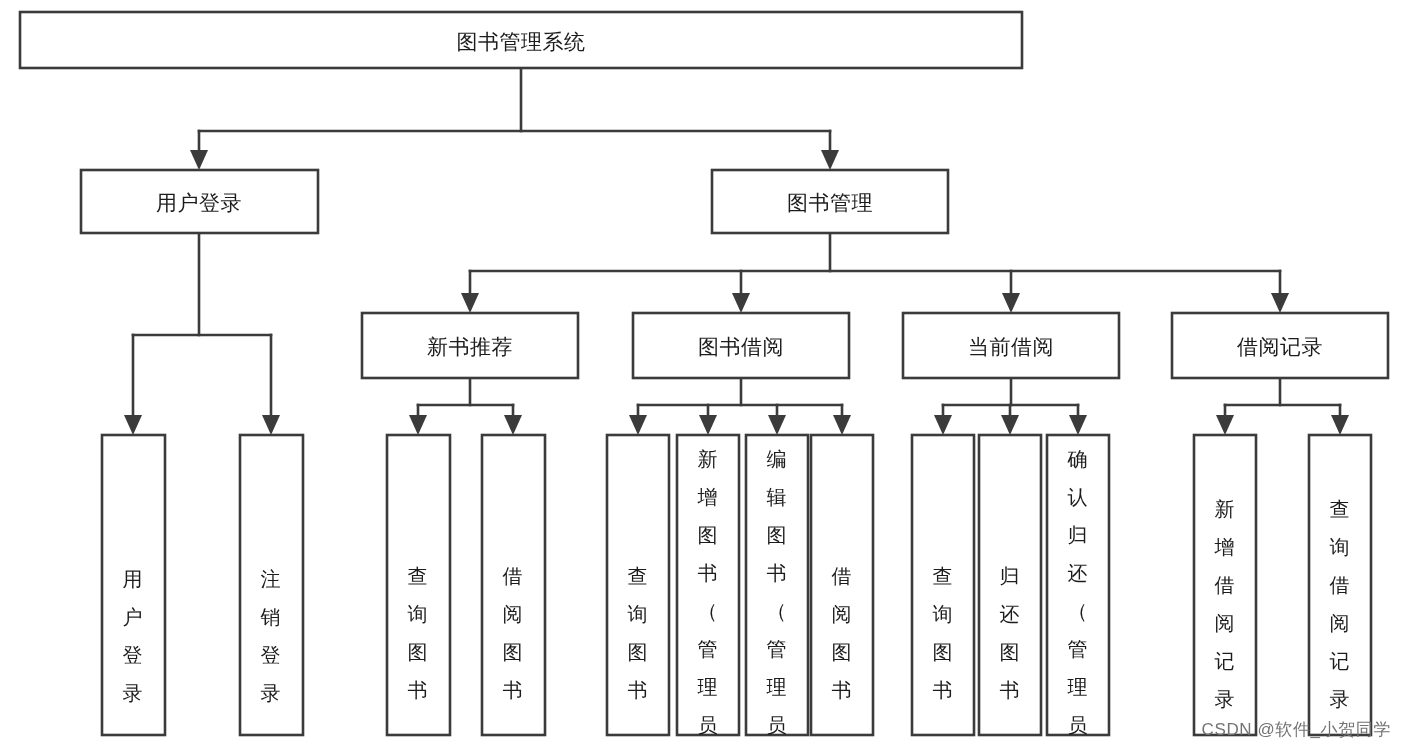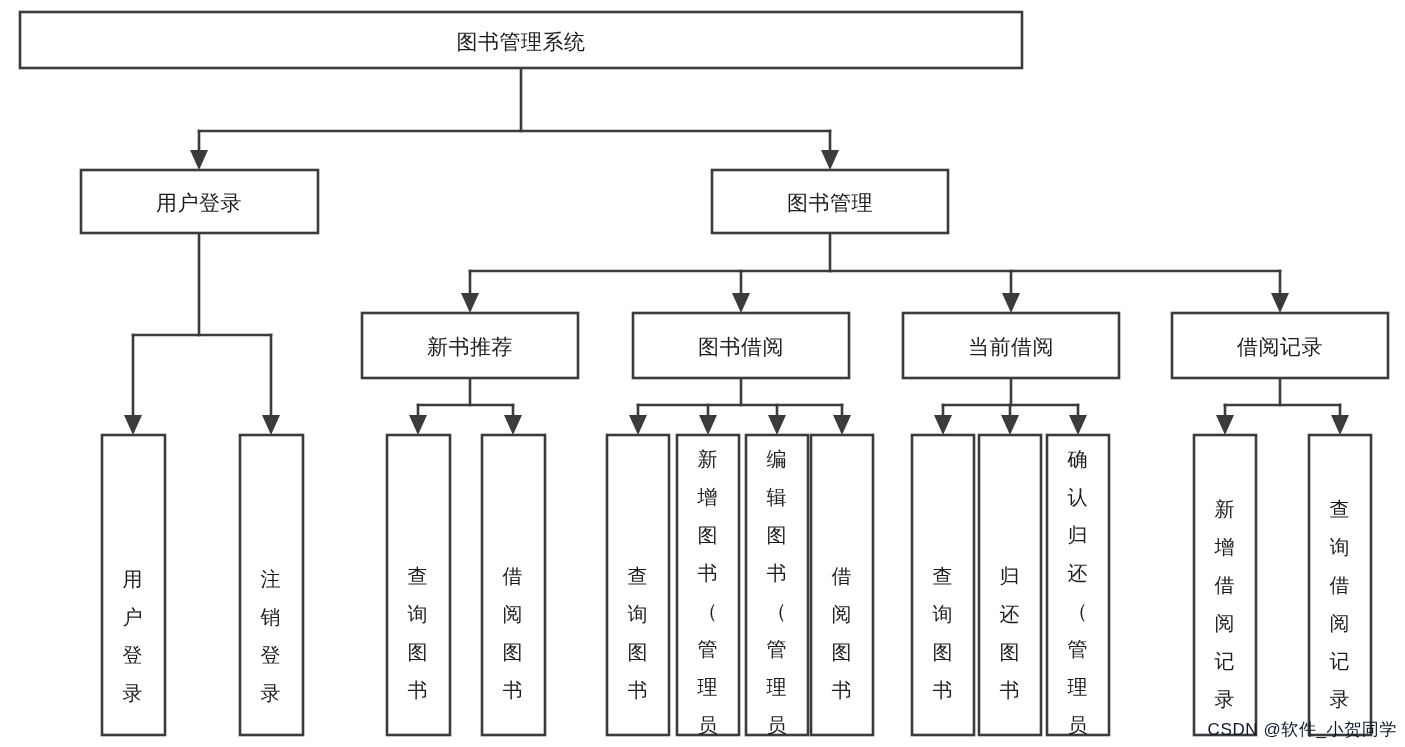--- a/index.html
+++ b/index.html
@@ -57,25 +57,25 @@
     font-size: 20px;
     fill: #1c1c1c;
     text-anchor: middle;
     letter-spacing: 1px;
   }
   .node-label-v tspan {
     text-anchor: middle;
   }
   .watermark-text {
     position: absolute;
-    right: 8px;
+    right: 14px;
     bottom: 6px;
     font-family: "Liberation Sans", "DejaVu Sans", sans-serif;
     font-size: 17px;
-    color: #0f172a;
+    color: #737373;
     letter-spacing: 0.6px;
     white-space: nowrap;
     user-select: none;
     pointer-events: none;
   }
 </style>
 </head>
 <body>
 
 <div id="diagram-root">

